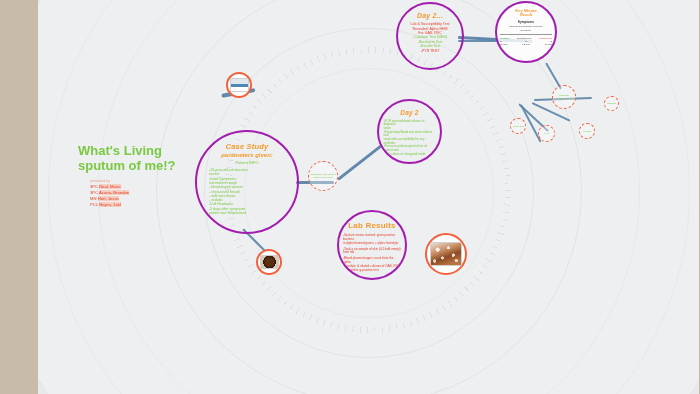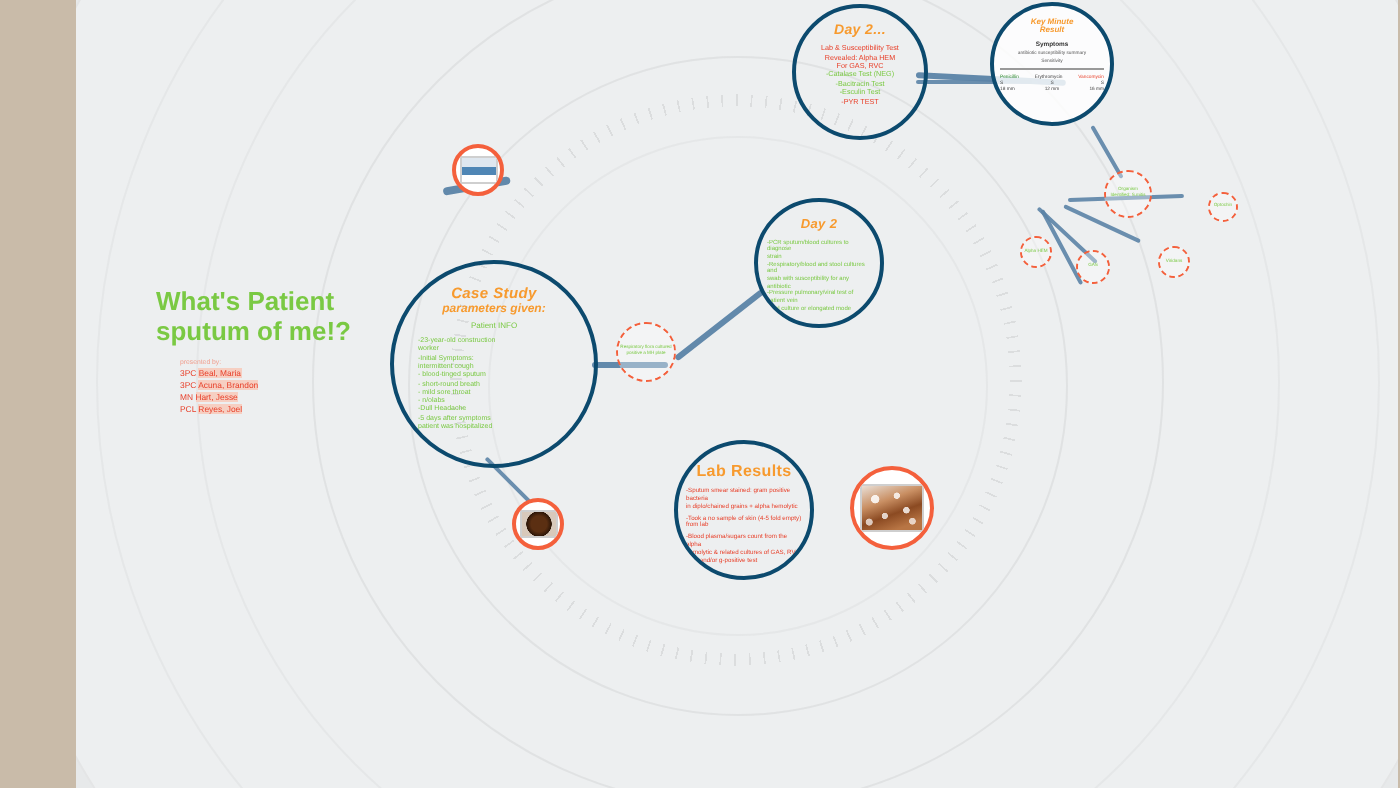--- a/index.html
+++ b/index.html
@@ -38,21 +38,21 @@
   #side-left{left:0;width:38px;}
   #side-right{left:699px;width:1px;}
 
   
   .link{position:absolute;background:#5b83a6;transform-origin:0 50%;height:3px;border-radius:2px;opacity:.95;}
   .link.thin{height:2px;opacity:.9;}
 
   
   .bubble{
     position:absolute;border-radius:50%;
-    border:2px solid #0c4a6e;
+    border:2px solid #a21caf;
     box-sizing:border-box;
     display:flex;flex-direction:column;
     align-items:center;justify-content:flex-start;
     text-align:center;
     overflow:hidden;
   }
   .bubble .title{
     color:#f79a2e;font-style:italic;font-weight:bold;
     letter-spacing:.2px;line-height:1.05;
   }
@@ -68,21 +68,21 @@
   #node-case .body{font-size:3.5px;margin-top:3px;width:76px;}
 
   #node-day2top{left:358px;top:2px;width:68px;height:68px;}
   #node-day2top .title{font-size:7px;margin-top:8px;}
   #node-day2top .body{font-size:3.6px;margin-top:3px;width:56px;text-align:center;}
 
   #node-day2mid{left:339px;top:99px;width:65px;height:65px;}
   #node-day2mid .title{font-size:6.5px;margin-top:9px;}
   #node-day2mid .body{font-size:3px;margin-top:3px;width:52px;}
 
-  #node-lab{left:299px;top:220px;width:70px;height:70px;}
+  #node-lab{left:299px;top:210px;width:70px;height:70px;}
   #node-lab .title{font-size:8px;font-style:normal;margin-top:10px;}
   #node-lab .body{font-size:3.1px;margin-top:4px;width:58px;}
 
   #node-table{left:457px;top:1px;width:62px;height:62px;background:transparent;}
   .minitable{width:52px;margin-top:6px;}
   .minitable .mt-title{color:#f79a2e;font-size:4px;font-weight:bold;font-style:italic;line-height:1.1;}
   .minitable .mt-sub{color:#333;font-size:3.2px;font-weight:bold;margin-top:2px;}
   .minitable .mt-cap{color:#555;font-size:2.4px;margin-top:1px;}
   .minitable .mt-rule{height:1px;background:#999;margin:2px 0;}
   .minitable .mt-row{display:flex;justify-content:space-between;font-size:2.4px;color:#444;line-height:1.25;}
@@ -161,21 +161,21 @@
     <div class="link thin" style="left:205px;top:228px;width:40px;transform:rotate(45deg);"></div>
 
     <div class="link thin" style="left:481px;top:103px;width:40px;transform:rotate(43deg);"></div>
     <div class="link thin" style="left:483px;top:104px;width:42px;transform:rotate(62deg);"></div>
     <div class="link thin" style="left:494px;top:102px;width:42px;transform:rotate(25deg);"></div>
     <div class="link thin" style="left:496px;top:99px;width:58px;transform:rotate(-2deg);"></div>
     <div class="link thin" style="left:508px;top:62px;width:30px;transform:rotate(60deg);"></div>
     <div class="link thin" style="left:420px;top:40px;width:58px;transform:rotate(0deg);"></div>
 
     <div id="title-block">
-      <div class="t1">What's Patient</div>
+      <div class="t1">What's Living</div>
       <div class="t2">sputum of me!?</div>
       <div id="presented">
         <div class="plab">presented by:</div>
         <div class="prow"><span>3PC</span> <span class="nm">Beal, Maria</span></div>
         <div class="prow"><span>3PC</span> <span class="nm">Acuna, Brandon</span></div>
         <div class="prow"><span>MN</span> <span class="nm">Hart, Jesse</span></div>
         <div class="prow"><span>PCL</span> <span class="nm">Reyes, Joel</span></div>
       </div>
     </div>
 

